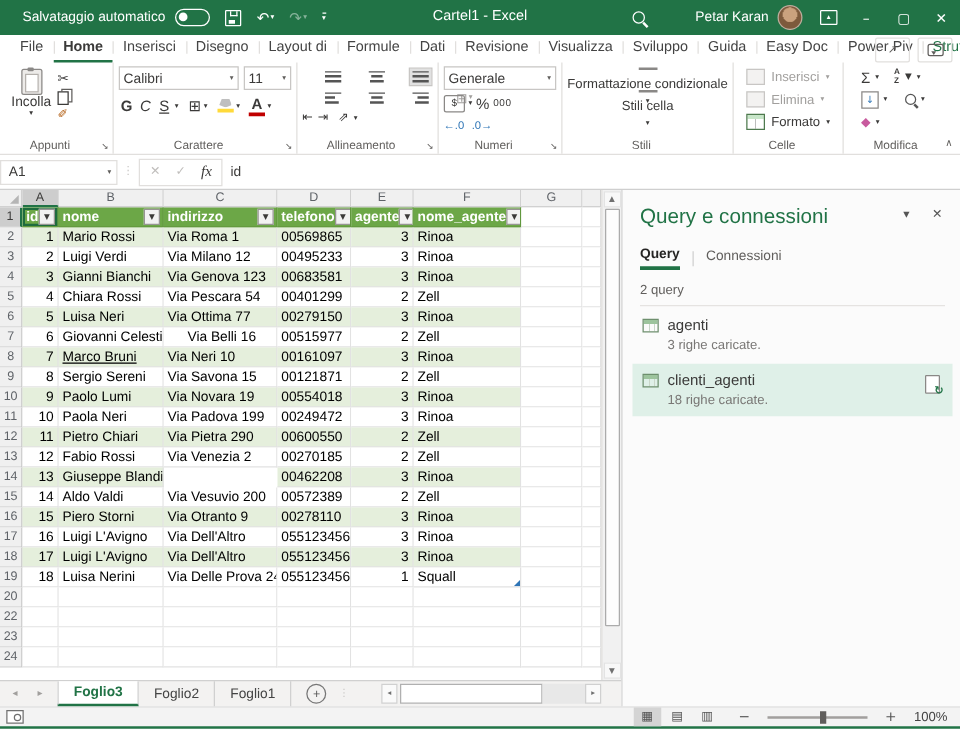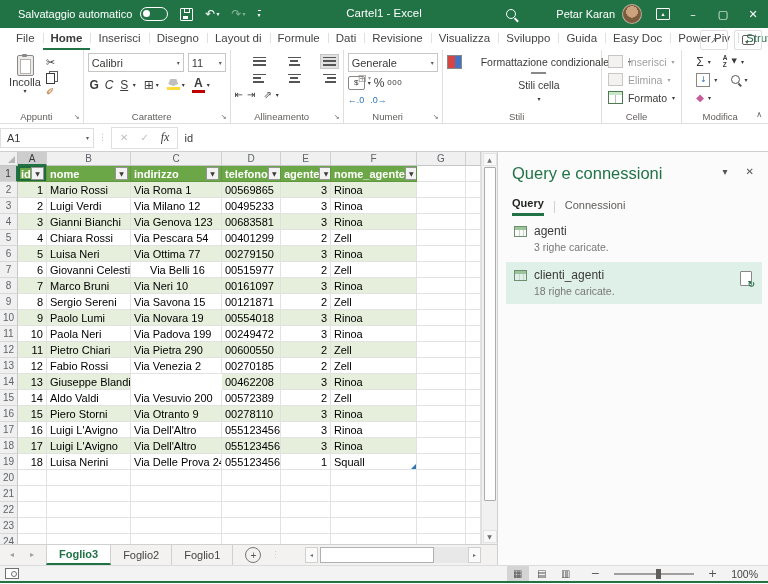--- a/index.html
+++ b/index.html
@@ -356,21 +356,21 @@
         <span class="blue" style="font-size:9px;">←.0</span>
         <span class="blue" style="font-size:9px;">.0→</span>
       </div>
     </div>
     <span class="glabel">Numeri</span>
     <span class="launcher ico">↘</span>
   </div>
 
   <div class="grp" style="width:150px;">
     <div class="vcol" style="gap:3px;padding-top:1px;">
-      <div class="rrow" style="height:15px;gap:19px;">
+      <div class="rrow" style="height:15px;gap:5px;flex-direction:column;">
         <span class="sticon st1"></span>
         <span style="font-size:10.5px;white-space:nowrap;">Formattazione condizionale</span>
         <span class="dd ico">▾</span>
       </div>
       <div class="rrow" style="height:15px;gap:5px;flex-direction:column;">
         <span class="sticon st3"></span>
         <span style="font-size:10.5px;white-space:nowrap;">Stili cella</span>
         <span class="dd ico">▾</span>
       </div>
     </div>
@@ -548,21 +548,21 @@
             <div class="cell" style="width: 91px; padding-left: 19px;">Via Belli 16</div>
             <div class="cell" style="width: 59px;">00515977</div>
             <div class="cell num" style="width: 50px;">2</div>
             <div class="cell" style="width: 86px;">Zell</div>
             <div class="cell" style="width: 49px;"></div>
             <div class="cell" style="width: 15px;"></div>
           </div>
           <div class="grow">
             <div class="rowhdr">8</div>
             <div class="cell num band" style="width: 29px;">7</div>
-            <div class="cell band" style="width: 84px;">Marco Bruni</div>
+            <div class="cell band" style="width: 84px; text-decoration: underline;">Marco Bruni</div>
             <div class="cell band" style="width: 91px;">Via Neri 10</div>
             <div class="cell band" style="width: 59px;">00161097</div>
             <div class="cell num band" style="width: 50px;">3</div>
             <div class="cell band" style="width: 86px;">Rinoa</div>
             <div class="cell" style="width: 49px;"></div>
             <div class="cell" style="width: 15px;"></div>
           </div>
           <div class="grow">
             <div class="rowhdr">9</div>
             <div class="cell num" style="width: 29px;">8</div>
@@ -679,31 +679,20 @@
             <div class="cell" style="width: 84px;">Luisa Nerini</div>
             <div class="cell" style="width: 91px;">Via Delle Prova 24</div>
             <div class="cell" style="width: 59px;">0551234567</div>
             <div class="cell num" style="width: 50px;">1</div>
             <div class="cell handle" style="width: 86px;">Squall</div>
             <div class="cell" style="width: 49px;"></div>
             <div class="cell" style="width: 15px;"></div>
           </div>
           <div class="grow">
             <div class="rowhdr">20</div>
-            <div class="cell" style="width: 29px;"></div>
-            <div class="cell" style="width: 84px;"></div>
-            <div class="cell" style="width: 91px;"></div>
-            <div class="cell" style="width: 59px;"></div>
-            <div class="cell" style="width: 50px;"></div>
-            <div class="cell" style="width: 86px;"></div>
-            <div class="cell" style="width: 49px;"></div>
-            <div class="cell" style="width: 15px;"></div>
-          </div>
-          <div class="grow">
-            <div class="rowhdr">21</div>
             <div class="cell" style="width: 29px;"></div>
             <div class="cell" style="width: 84px;"></div>
             <div class="cell" style="width: 91px;"></div>
             <div class="cell" style="width: 59px;"></div>
             <div class="cell" style="width: 50px;"></div>
             <div class="cell" style="width: 86px;"></div>
             <div class="cell" style="width: 49px;"></div>
             <div class="cell" style="width: 15px;"></div>
           </div>
           <div class="grow">
@@ -773,20 +762,21 @@
       <span class="pticons">
         <span class="ico">▾</span>
         <span class="ico">✕</span>
       </span>
     </div>
     <div class="ptabs" id="ptabs">
         <span class="ptab active">Query</span>
         <span class="ptabdiv"></span>
         <span class="ptab">Connessioni</span>
       </div>
+    <div class="pcount">2 query</div>
     <div id="qitems">
         <div class="qitem">
           <div class="qhead">
             <span class="tblico"></span>
             <span>agenti</span>
           </div>
           <div class="qdetail">3 righe caricate.</div>
         </div>
         <div class="qitem sel">
           <div class="qhead">

